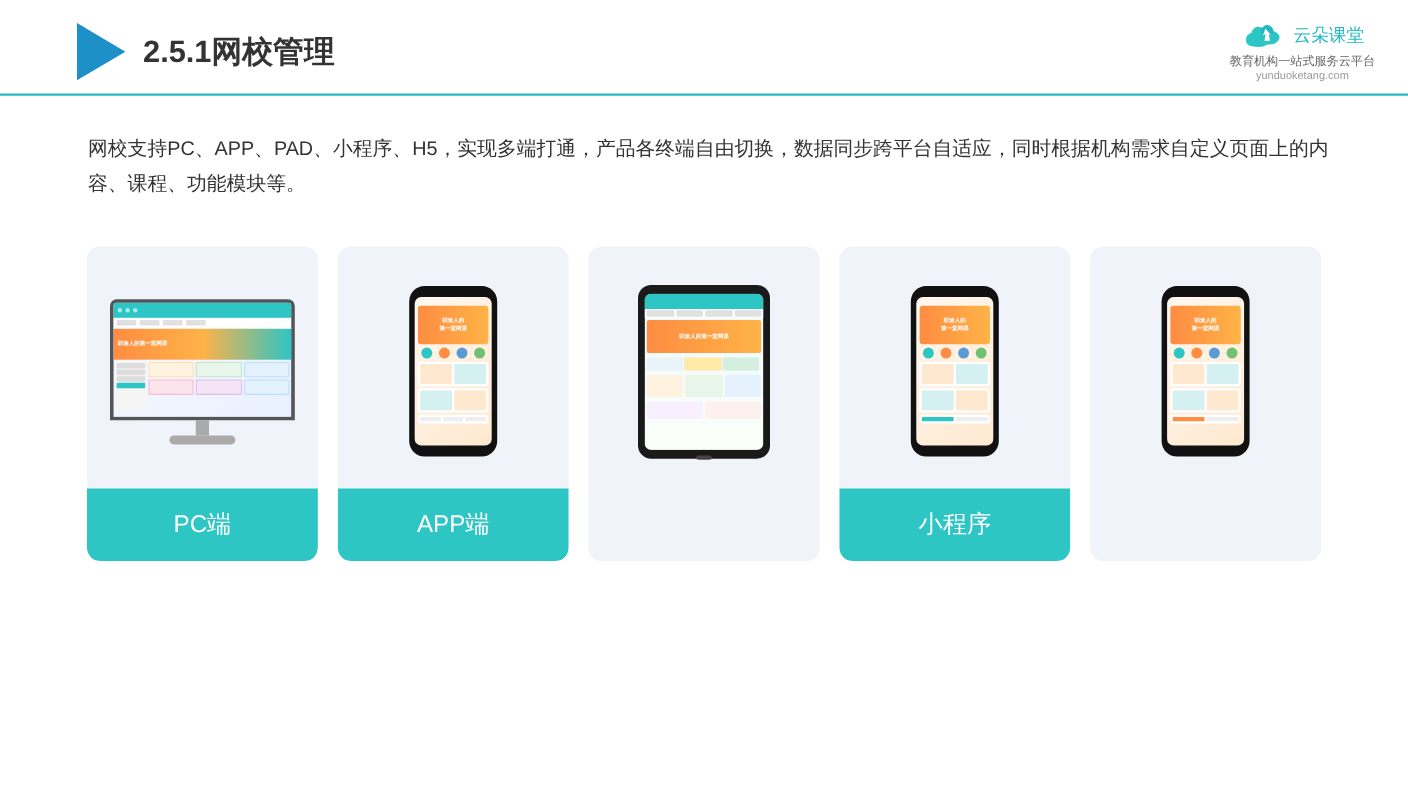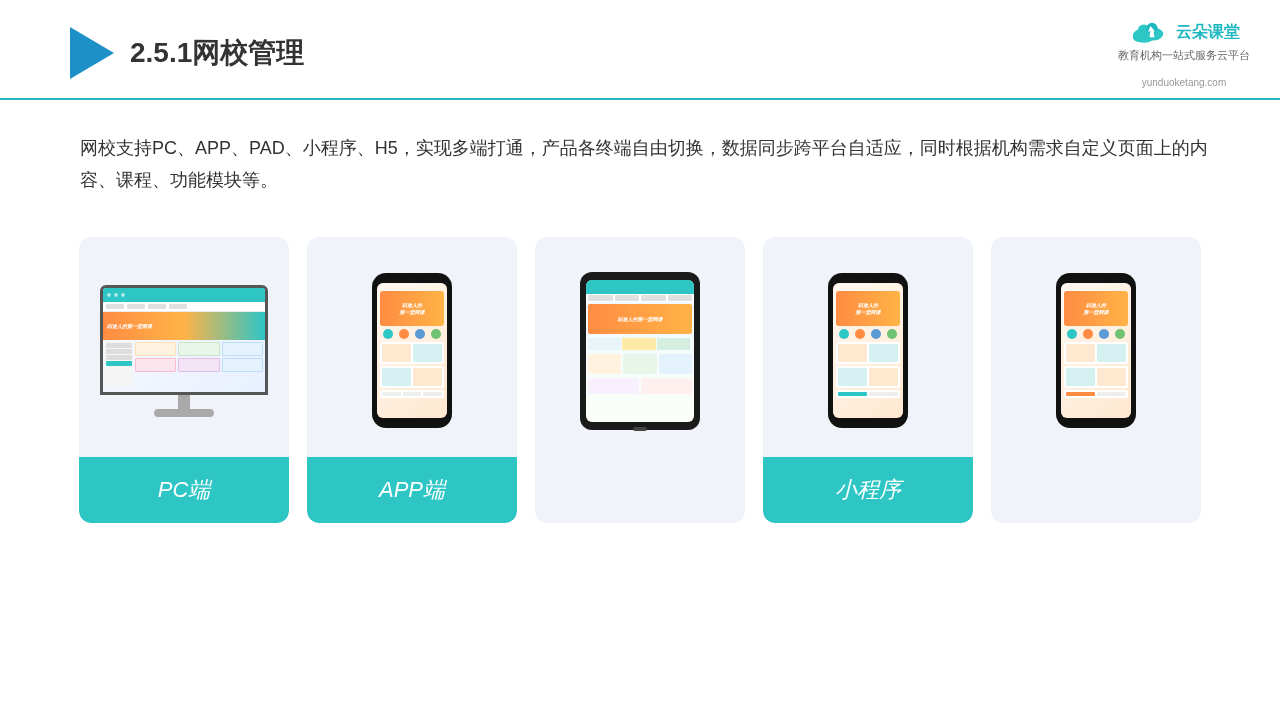--- a/index.html
+++ b/index.html
@@ -48,49 +48,48 @@
       align-items: center;
       gap: 8px;
     }
     .cloud-icon {
       width: 40px;
       height: 28px;
     }
     .brand-name {
       font-size: 16px;
       color: #1fb8c1;
-      font-weight: bold;
+      font-weight: normal;
     }
     .brand-tagline {
       font-size: 11px;
       color: #666;
       margin-top: 2px;
     }
     .brand-url {
       font-size: 10px;
       color: #999;
-      margin-top: 14px;
+      margin-top: 1px;
       text-align: right;
     }
 
     
     .description {
       padding: 32px 64px 20px 80px;
       font-size: 18px;
       color: #333;
       line-height: 1.8;
     }
 
     
     .cards-container {
       display: flex;
       justify-content: center;
       gap: 18px;
       padding: 20px 60px 20px 60px;
-      font-style: italic;
     }
 
     .card {
       background: #f0f4fa;
       border-radius: 12px;
       width: 210px;
       display: flex;
       flex-direction: column;
       align-items: center;
       overflow: hidden;

